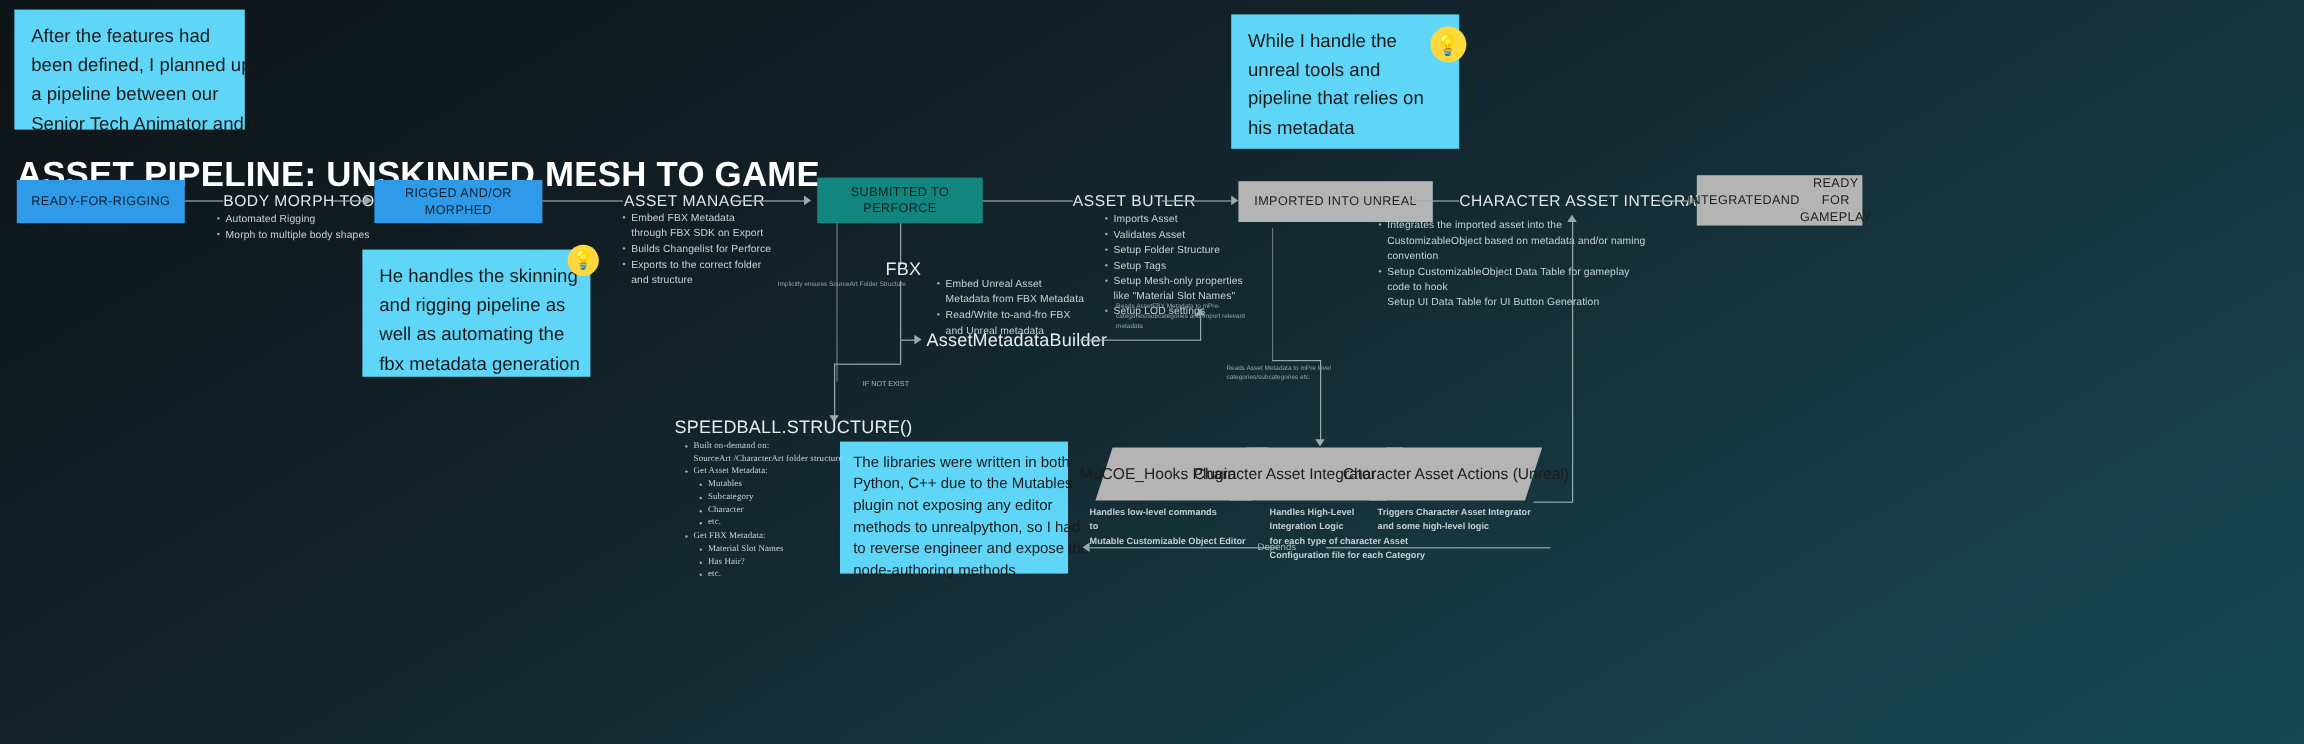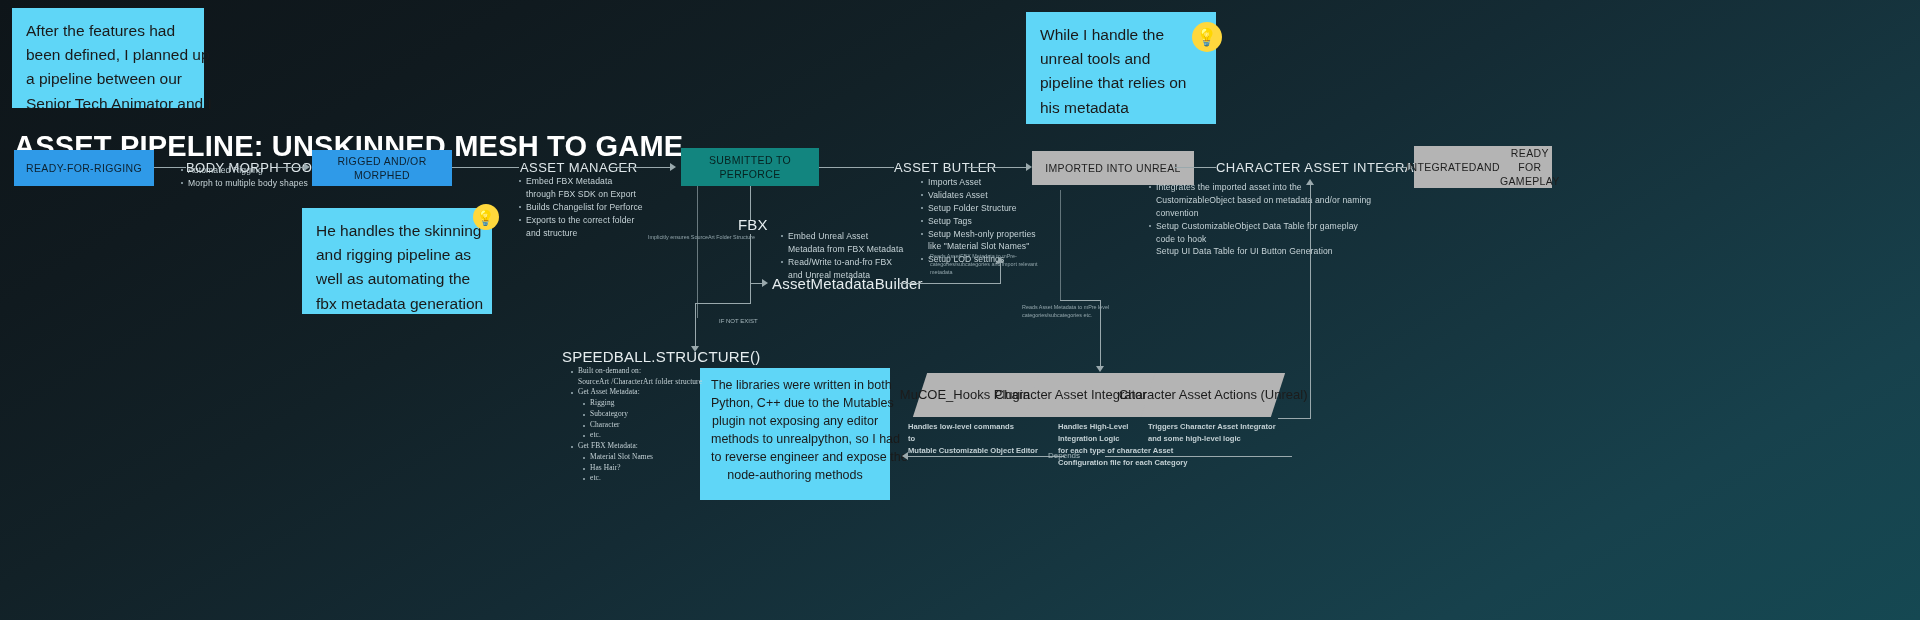--- a/index.html
+++ b/index.html
@@ -175,41 +175,41 @@
   <div class="abs note" style="left:302px; top:208px; width:190px; height:106px;">
     <div class="note-lines">
       <span>He handles the skinning</span>
       <span>and rigging pipeline as</span>
       <span>well as automating the</span>
       <span>fbx metadata generation</span>
     </div>
     <div class="bulb" style="right:-7px; top:-4px; width:26px; height:26px; font-size:15px;">💡</div>
   </div>
 
-  <div class="abs note" style="left:700px; top:368px; width:190px; height:132px; font-size:12.5px; line-height:1.44; padding:8px 11px;text-align:center;">
+  <div class="abs note" style="left:700px; top:368px; width:190px; height:110px; font-size:12.5px; line-height:1.44; padding:8px 11px;">
     <div class="note-lines">
       <span>The libraries were written in both</span>
       <span>Python, C++ due to the Mutables</span>
       <span>plugin not exposing any editor</span>
       <span>methods to unrealpython, so I had</span>
       <span>to reverse engineer and expose the</span>
       <span>node-authoring methods</span>
     </div>
   </div>
 
   <div class="abs box blue" style="left:14px; top:150px; width:140px; height:36px;">
     <span>READY-FOR-RIGGING</span>
   </div>
 
   <div class="abs hline" style="left:154px; top:167px; width:32px;"></div>
   <div class="abs conn-label" style="left:186px; top:160px;">BODY MORPH TOOL</div>
   <div class="abs hline" style="left:277px; top:167px; width:29px;"></div>
   <div class="abs arrow-r" style="left:304px; top:163px;"></div>
 
-  <div class="abs bul" style="left:180px; top:164px; width:150px;">
+  <div class="abs bul" style="left:180px; top:176px; width:150px;">
     <ul>
       <li>Automated Rigging</li>
       <li>Morph to multiple body shapes</li>
     </ul>
   </div>
 
   <div class="abs box blue" style="left:312px; top:150px; width:140px; height:36px;">
     <span>RIGGED AND/OR MORPHED</span>
   </div>
 
@@ -313,21 +313,21 @@
   <div class="abs edge-note" style="left:648px; top:233px;">
     <span>Implicitly ensures SourceArt Folder Structure</span>
   </div>
 
   <div class="abs bul tiny" style="left:570px; top:366px; width:170px;">
     <ul>
       <li>Built on-demand on:</li>
       <li class="cont">SourceArt /CharacterArt folder structure</li>
       <li>Get Asset Metadata:</li>
       <ul class="sub">
-        <li>Rigging</li>
+        <li>Mutables</li>
         <li>Subcategory</li>
         <li>Character</li>
         <li>etc.</li>
       </ul>
       <li>Get FBX Metadata:</li>
       <ul class="sub">
         <li>Material Slot Names</li>
         <li>Has Hair?</li>
         <li>etc.</li>
       </ul>

